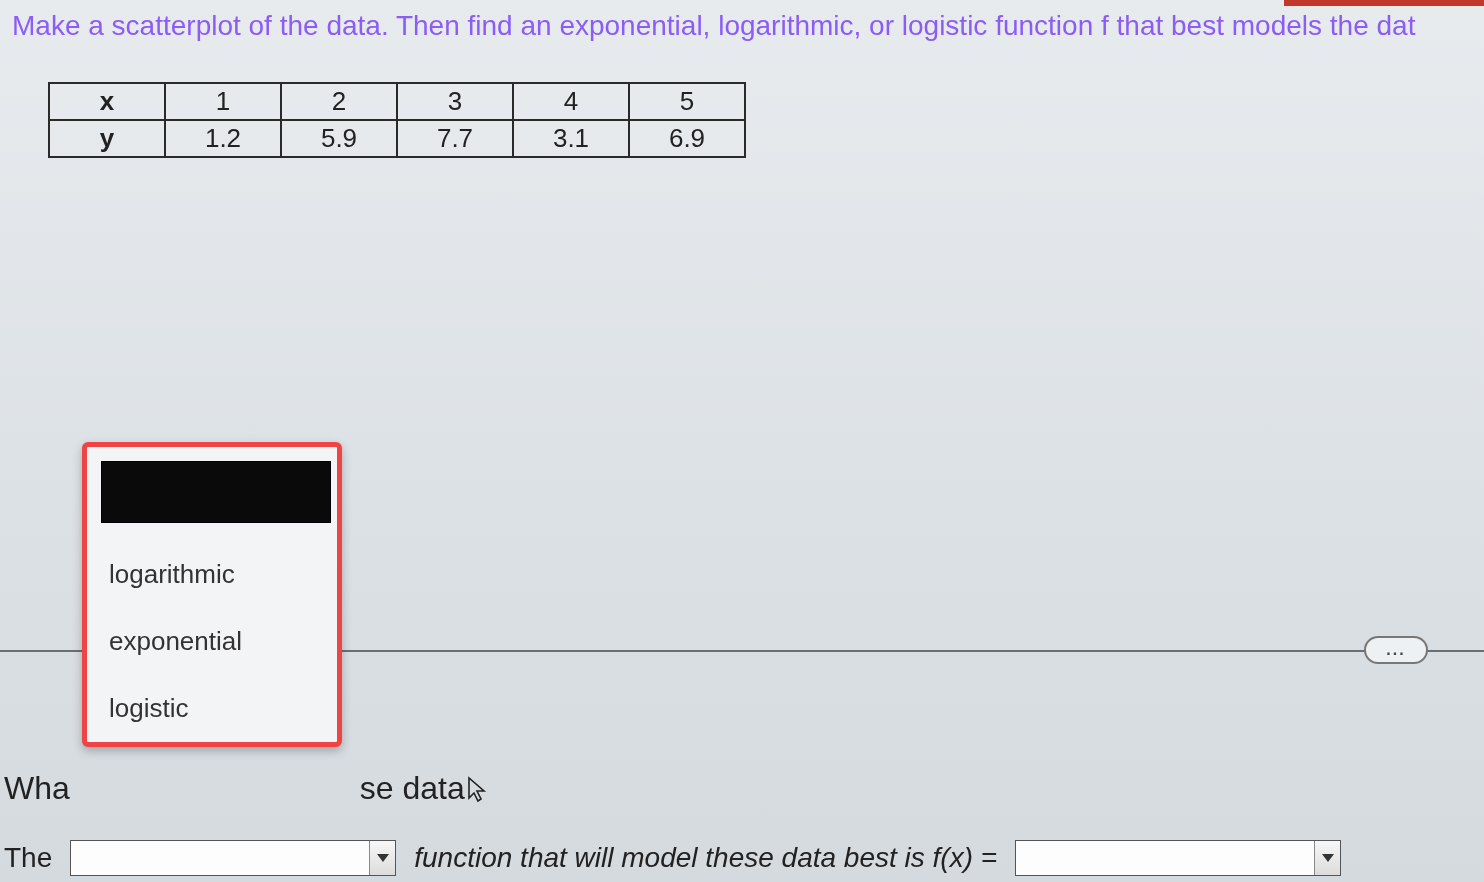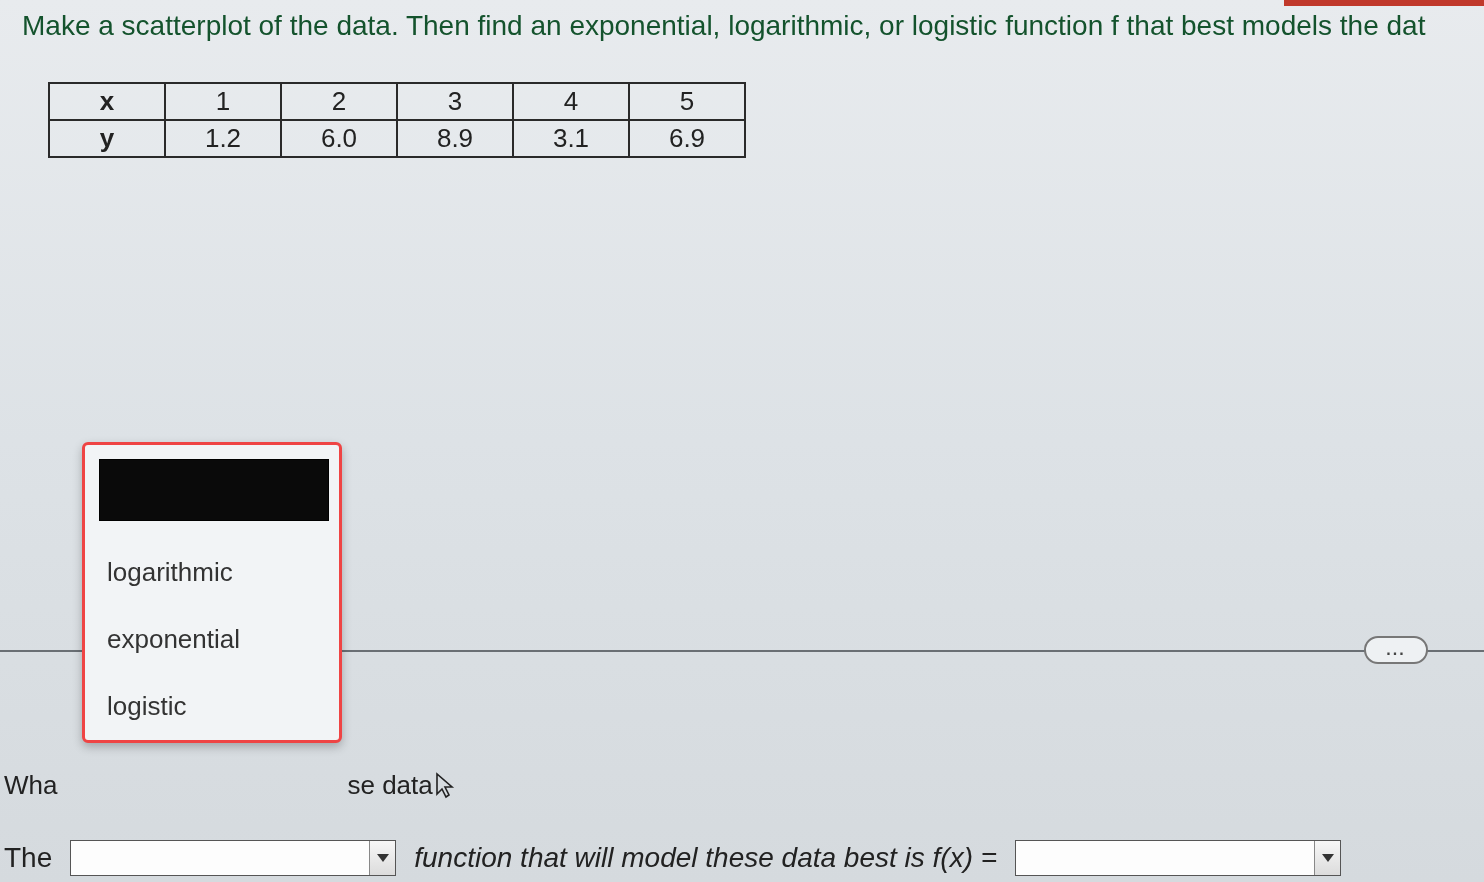--- a/index.html
+++ b/index.html
@@ -14,23 +14,23 @@
   }
   .top-red-bar {
     position: absolute;
     top: 0; right: 0;
     width: 200px; height: 6px;
     background: #c0392b;
   }
   .question-text {
     position: absolute;
     top: 10px;
-    left: 22px;
+    left: 12px;
     font-size: 28px;
-    color: #14532d;
+    color: #8b5cf6;
     white-space: nowrap;
   }
   .data-table {
     position: absolute;
     top: 82px;
     left: 48px;
     border-collapse: collapse;
   }
   .data-table td {
     border: 2px solid #2a2a2a;
@@ -43,21 +43,21 @@
   }
   .data-table td.header {
     font-weight: bold;
   }
   .dropdown-panel {
     position: absolute;
     top: 442px;
     left: 82px;
     width: 260px;
     background: #f2f4f6;
-    border: 3px solid #ef4444;
+    border: 5px solid #ef4444;
     border-radius: 6px;
     box-shadow: 0 4px 10px rgba(0,0,0,0.25);
     padding: 14px 14px 0 14px;
   }
   .dropdown-selected {
     width: 230px;
     height: 62px;
     background: #0a0a0a;
     margin: 0 auto 18px auto;
     border: 1px solid #000;
@@ -91,21 +91,21 @@
     font-size: 16px;
     color: #444;
     font-weight: bold;
     letter-spacing: 2px;
     cursor: pointer;
   }
   .question-line {
     position: absolute;
     top: 770px;
     left: 4px;
-    font-size: 26px;
+    font-size: 32px;
     color: #222;
     display: flex;
     align-items: center;
     gap: 0;
   }
   .question-line .gap { display:inline-block; width: 290px; }
   .cursor-icon {
     display: inline-block;
     width: 22px; height: 28px;
     position: relative;
@@ -173,22 +173,22 @@
     <td class="header">x</td>
     <td>1</td>
     <td>2</td>
     <td>3</td>
     <td>4</td>
     <td>5</td>
   </tr>
   <tr>
     <td class="header">y</td>
     <td>1.2</td>
-    <td>6.0</td>
-    <td>8.9</td>
+    <td>5.9</td>
+    <td>7.7</td>
     <td>3.1</td>
     <td>6.9</td>
   </tr>
 </tbody>
   </table>
 
 <div class="hr-line"></div>
 
 <div class="dropdown-panel">
   <div class="dropdown-selected"></div>

